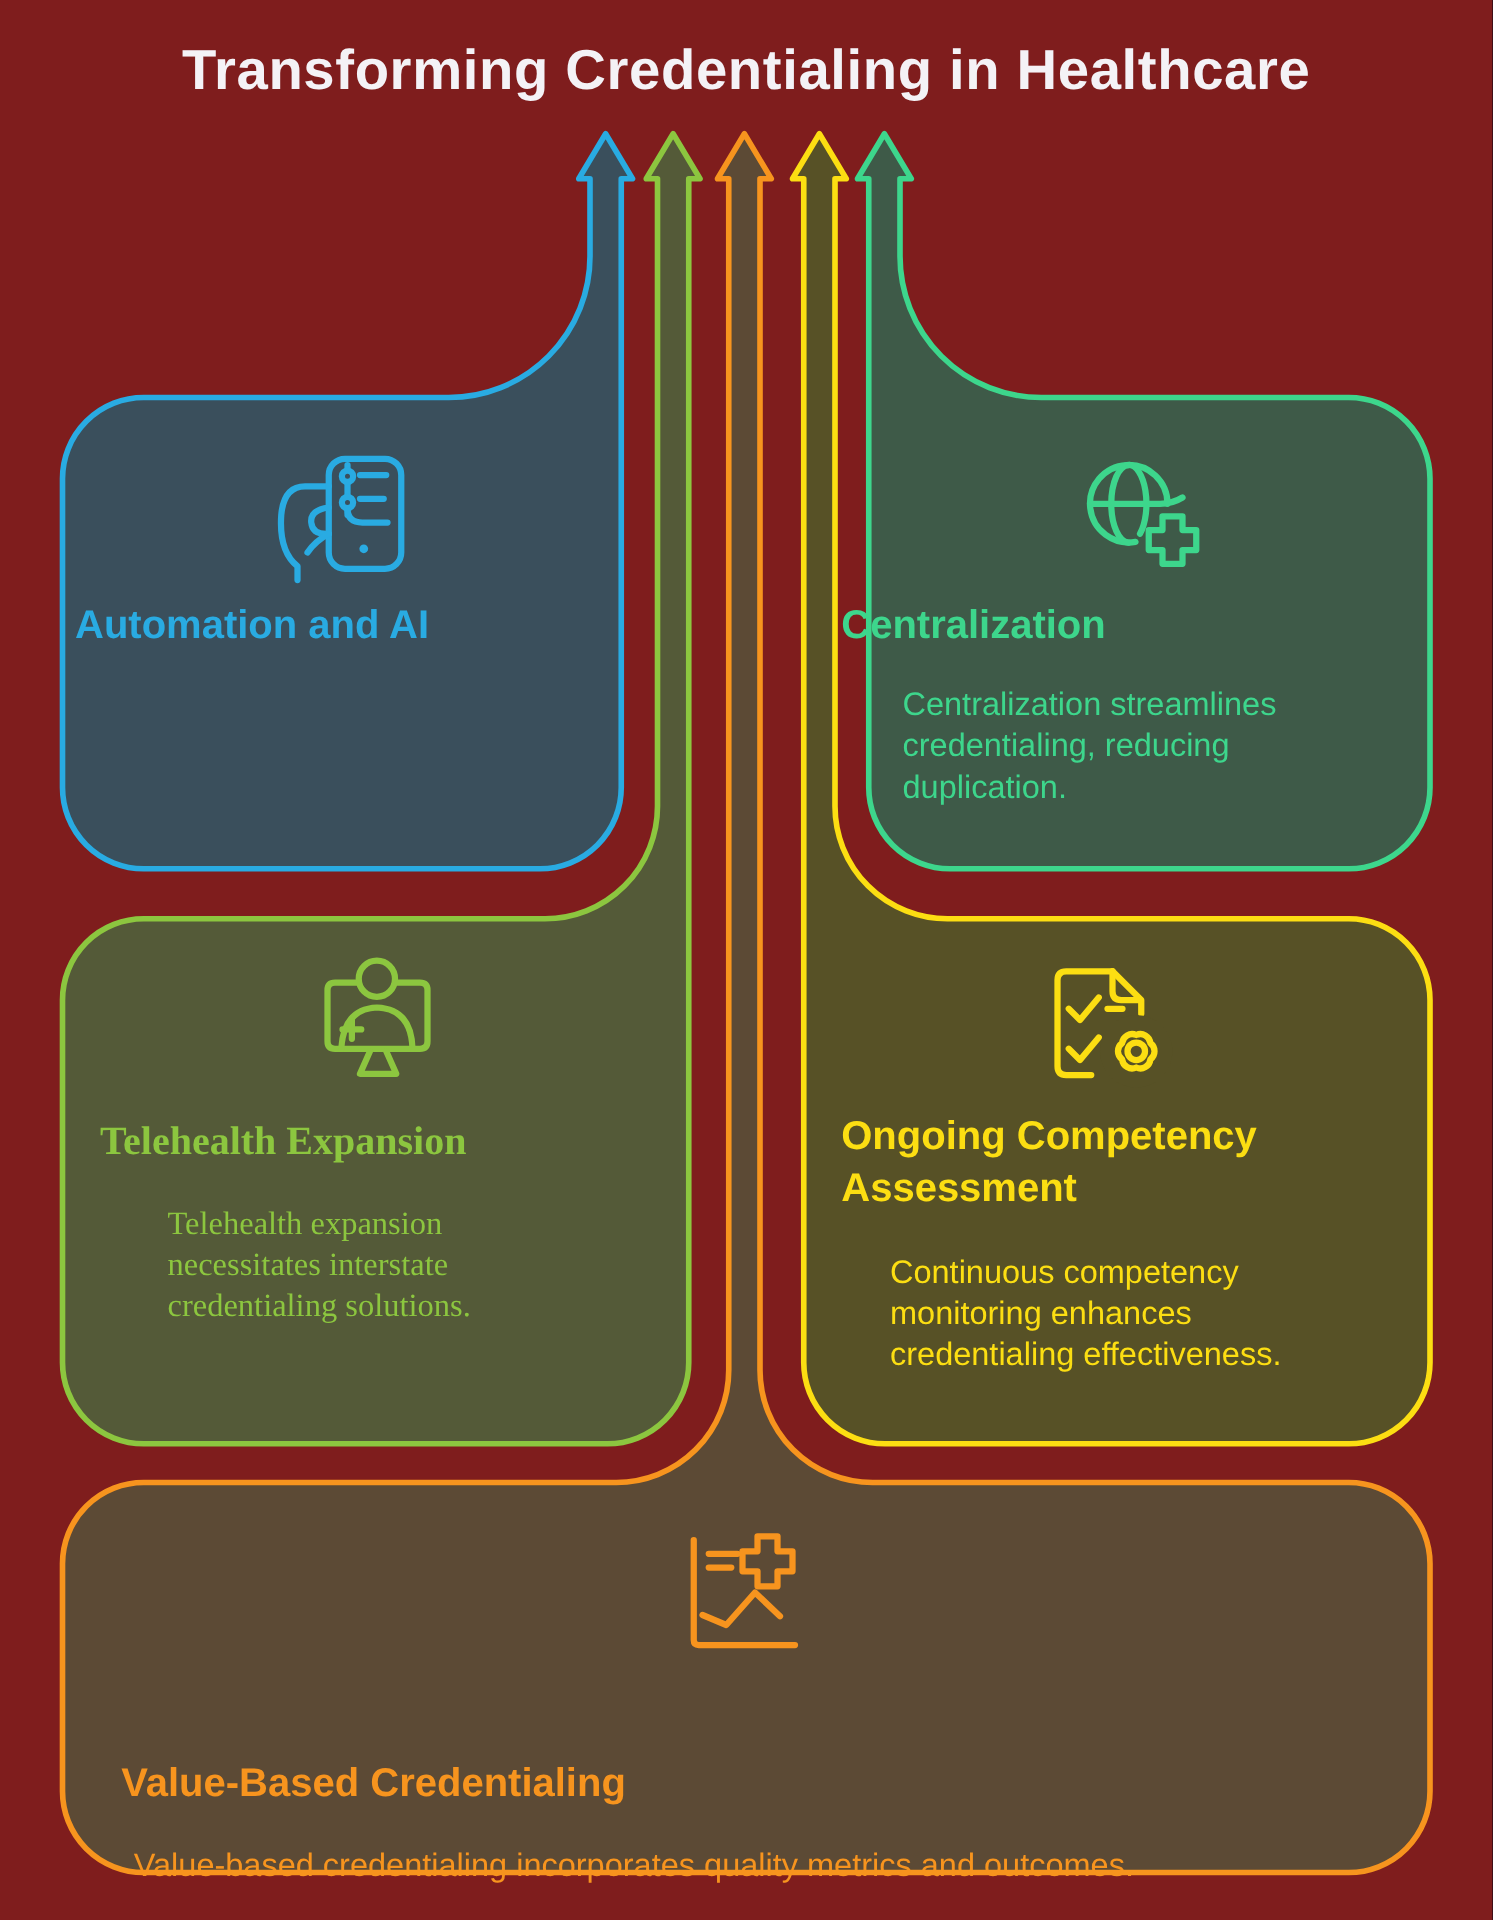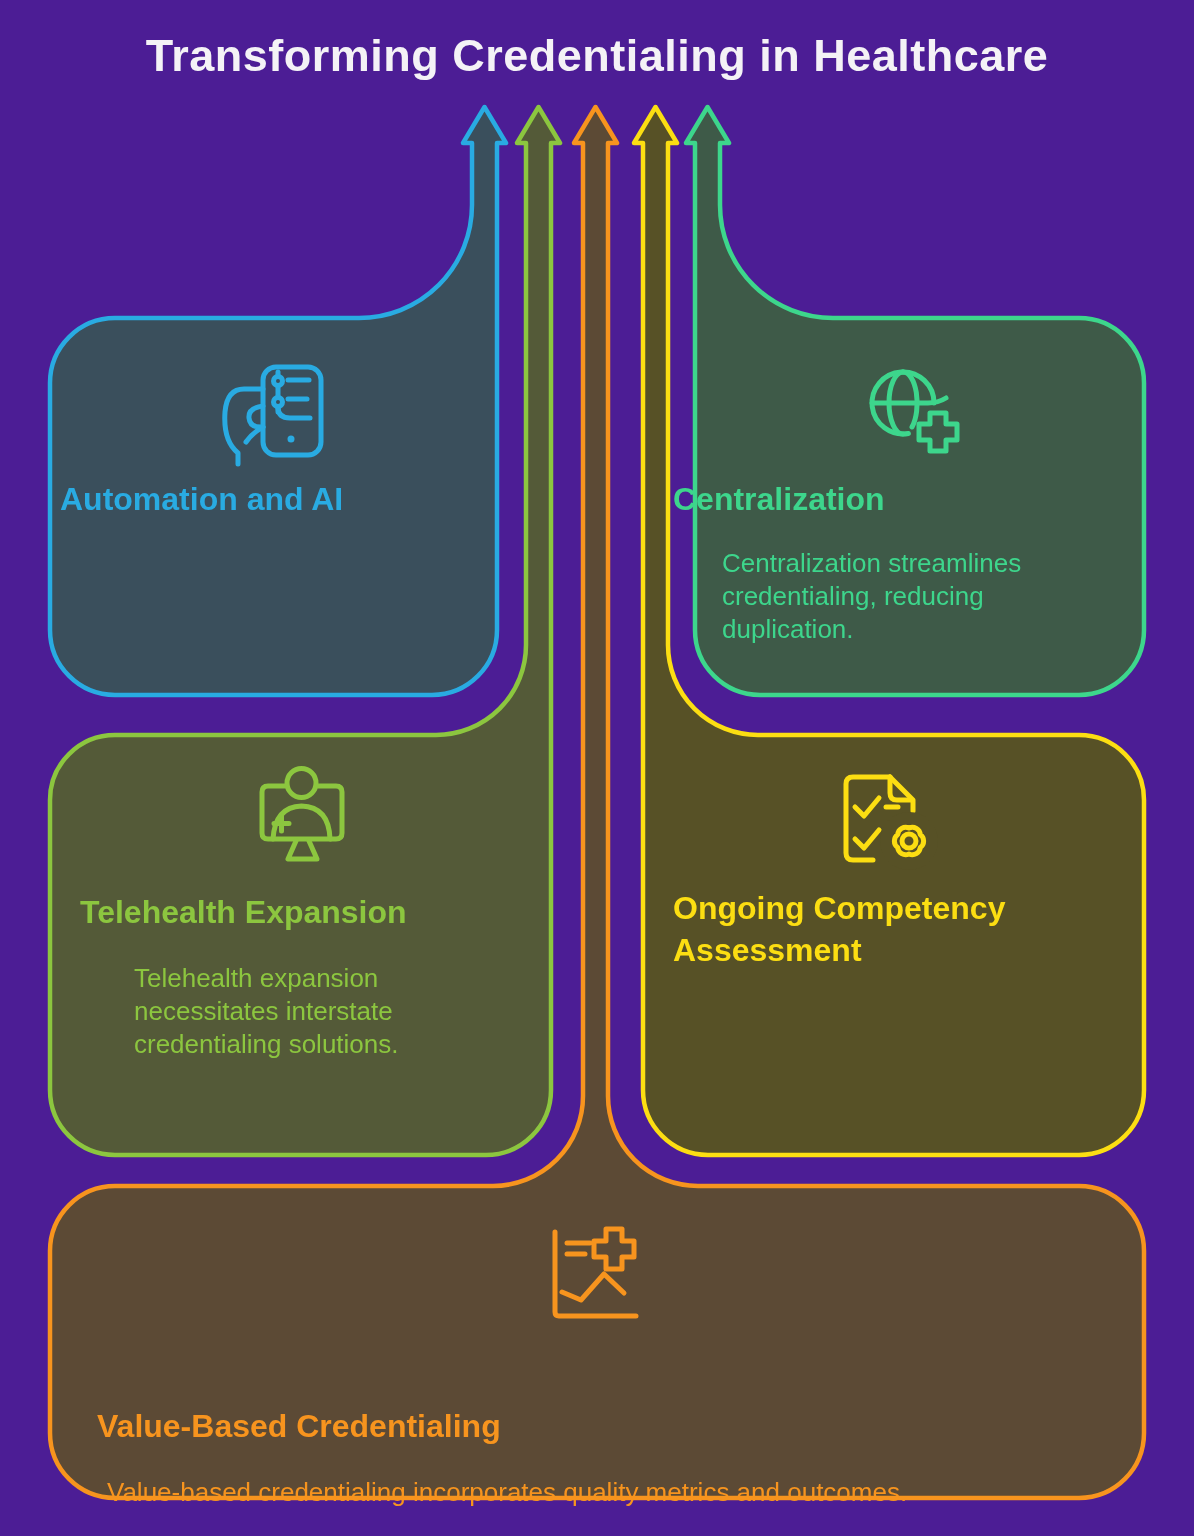--- a/index.html
+++ b/index.html
@@ -1,34 +1,34 @@
 <!DOCTYPE html>
 <html><head>
 <meta charset="utf-8">
 <style>
   html,body{margin:0;padding:0;background:#0e0517;}
   .stage{
     position:relative;width:1194px;height:1536px;overflow:hidden;
-    background:#4c1d95;
+    background:#7f1d1d;
     font-family:"Liberation Sans", sans-serif;
   }
   .main-title{
     position:absolute;top:30px;left:0;width:100%;margin:0;
     text-align:center;font-size:45px;font-weight:bold;letter-spacing:.5px;
     color:#F4F2F6;
   }
   svg.art{position:absolute;left:0;top:0;width:1194px;height:1536px;display:block;}
   .card-block{position:absolute;text-align:left;}
   .card-title{font-weight:bold;font-size:32px;line-height:1.3;margin:0;}
   .card-desc{font-size:26px;line-height:1.27;font-weight:normal;margin:26px auto 0;}
   .cb1{left:60px;top:479px;width:430px;}
   .cb1 .card-desc{max-width:292px;}
   .cb2{left:673px;top:479px;width:430px;}
   .cb2 .card-desc{max-width:332px;}
-  .cb3{left:80px;top:892px;width:440px;}
+  .cb3{left:80px;top:892px;width:440px;font-family:Liberation Serif, serif;}
   .cb3 .card-desc{max-width:332px;margin-top:28px;}
   .cb4{left:673px;top:888px;width:440px;}
   .cb4 .card-desc{max-width:362px;margin-top:30px;}
   .cb5{left:97px;top:1406px;width:1000px;}
   .cb5 .card-desc{max-width:980px;margin-top:28px;}
 </style>
 </head>
 <body>
 
 <div class="stage">
@@ -117,20 +117,21 @@
     <div class="card-desc">Centralization streamlines credentialing, reducing duplication.</div>
   </div>
 
   <div class="card-block cb3" style="color: rgb(140, 198, 63);">
     <div class="card-title">Telehealth Expansion</div>
     <div class="card-desc">Telehealth expansion necessitates interstate credentialing solutions.</div>
   </div>
 
   <div class="card-block cb4" style="color: rgb(252, 222, 18);">
     <div class="card-title">Ongoing Competency Assessment</div>
+    <div class="card-desc">Continuous competency monitoring enhances credentialing effectiveness.</div>
   </div>
 
   <div class="card-block cb5" style="color: rgb(247, 148, 30);">
     <div class="card-title">Value-Based Credentialing</div>
     <div class="card-desc">Value-based credentialing incorporates quality metrics and outcomes.</div>
   </div>
 
 </div>
 
 </body></html>

